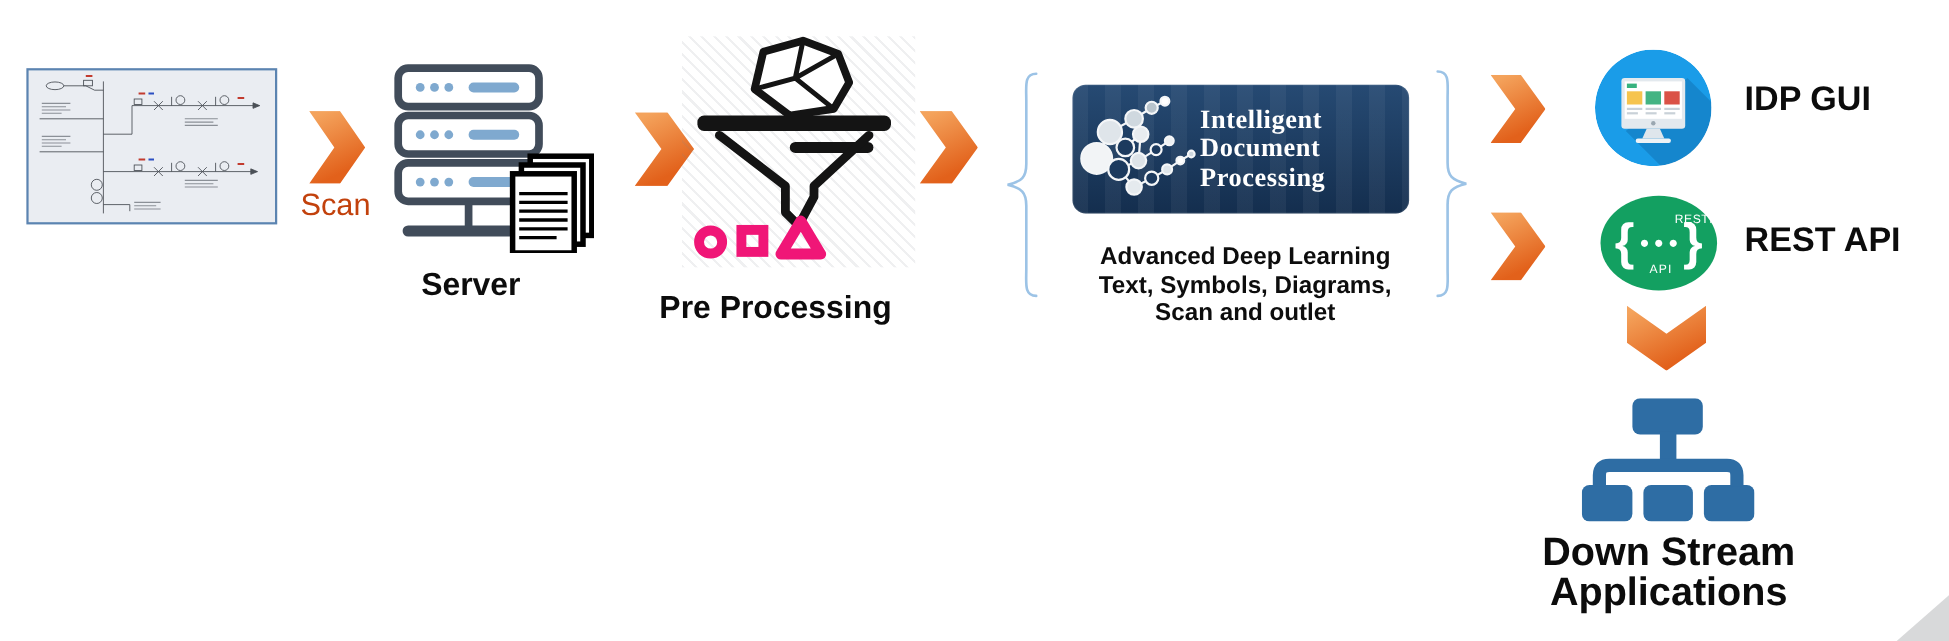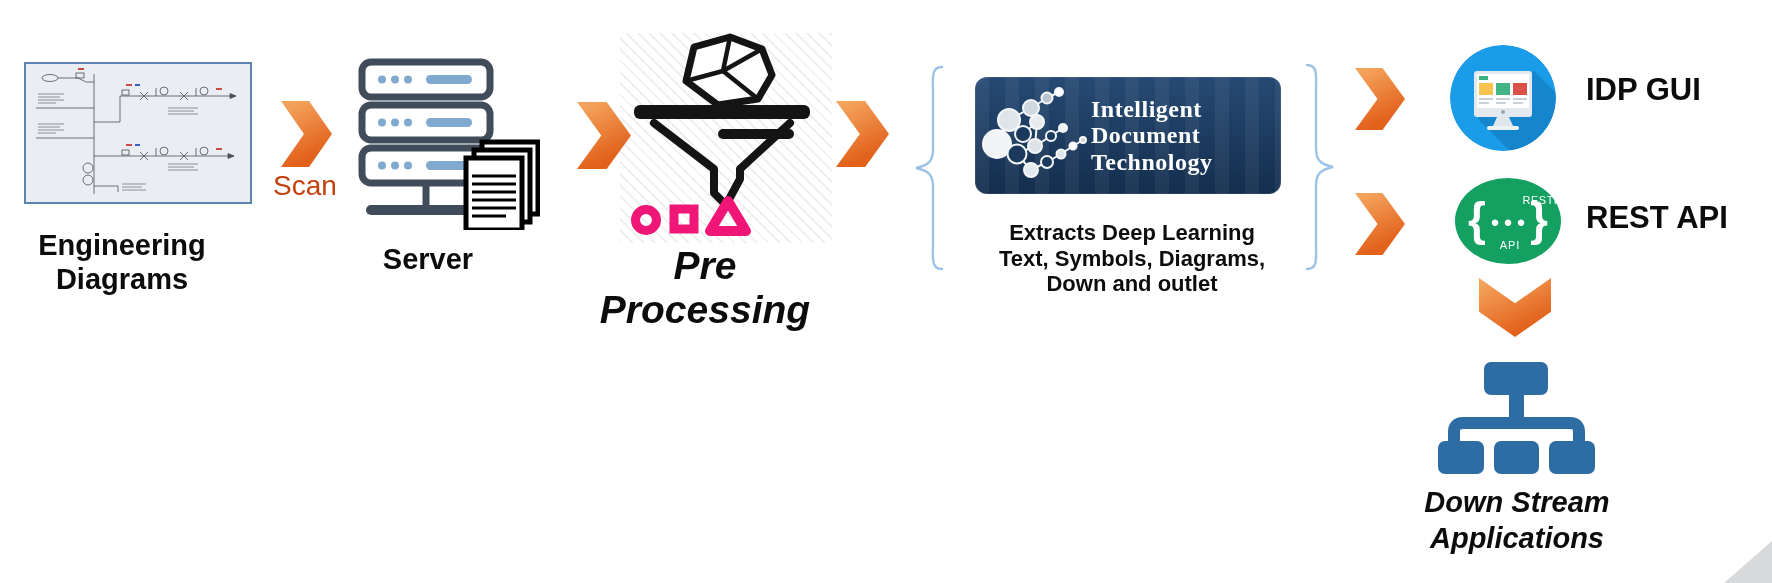--- a/index.html
+++ b/index.html
@@ -90,21 +90,20 @@
         <path d="M100 21 h6" stroke="#c23b2e"></path>
           <path d="M109 21 h5" stroke="#2b4fc2"></path>
         <path d="M100 81 h6" stroke="#c23b2e"></path>
           <path d="M109 81 h5" stroke="#2b4fc2"></path>
         <path d="M52 5 h6" stroke="#c23b2e"></path>
         <path d="M190 25 h6" stroke="#c23b2e"></path>
           <path d="M190 85 h6" stroke="#c23b2e"></path>
       </g>
     </svg>
   </div>
-  <div class="label" style="left:2px;top:228px;width:240px;font-size:29px;line-height:34px;">Engineering Diagrams</div>
 
   <div class="chev" style="left:281px;top:101px;width:51px;height:66px;"></div>
   <div class="scan-text">Scan</div>
 
   <svg class="abs" style="left:358px;top:58px;" width="182" height="172" viewBox="0 0 182 172">
     <g stroke="var(--server-dark)" stroke-width="7" fill="#fff">
       <rect x="4" y="4" width="128" height="35" rx="9"></rect>
       <rect x="4" y="47" width="128" height="35" rx="9"></rect>
       <rect x="4" y="90" width="128" height="35" rx="9"></rect>
     </g>
@@ -144,21 +143,21 @@
       <rect x="14" y="72" width="176" height="14" rx="6" fill="#141414"></rect>
       <rect x="98" y="96" width="76" height="10" rx="5" fill="#141414"></rect>
       <path d="M34 90 L94 136 L94 160 L106 172 L120 146 L120 136 L170 90" fill="none" stroke="#141414" stroke-width="8" stroke-linejoin="round" stroke-linecap="round"></path>
       <g>
         <circle cx="26" cy="187" r="10.5" fill="none" stroke="var(--pink)" stroke-width="9"></circle>
         <rect x="54" y="176" width="20" height="20" fill="none" stroke="var(--pink)" stroke-width="9"></rect>
         <path d="M108 168 L126 198 L90 198 Z" fill="none" stroke="var(--pink)" stroke-width="10" stroke-linejoin="round"></path>
       </g>
     </svg>
   </div>
-  <div class="label" style="left:575px;top:244px;width:260px;font-size:39px;font-style:italic;">Pre Processing</div>
+  <div class="label" style="left:575px;top:264px;width:260px;font-size:29px;">Pre Processing</div>
 
   <div class="chev" style="left:836px;top:101px;width:53px;height:66px;"></div>
 
   <svg class="abs" style="left:911px;top:63px;" width="33" height="210" viewBox="0 0 33 210">
     <path d="M31 4 C20 4 22 15 22 28 L22 86 C22 98 18 102 5 105 C18 108 22 112 22 124 L22 182 C22 195 20 206 31 206" fill="none" stroke="var(--brace-blue)" stroke-width="2.4" stroke-linecap="round"></path>
   </svg>
 
   <div class="abs idp-box">
     <svg style="position:relative;margin-left:4px;" width="112" height="108" viewBox="0 0 112 108">
       <g stroke="#f4f6f8" stroke-width="2">
@@ -177,27 +176,27 @@
         <circle cx="52" cy="88" r="7" fill="#e5eaee"></circle>
         <circle cx="68" cy="80" r="6" fill="var(--idp-navy)"></circle>
         <circle cx="82" cy="72" r="4.5" fill="#dfe5ea"></circle>
         <circle cx="94" cy="64" r="3.5" fill="#ffffff"></circle>
         <circle cx="104" cy="58" r="3" fill="#cfd8df"></circle>
       </g>
     </svg>
     <div class="idp-text">
       <div>Intelligent</div>
       <div>Document</div>
-      <div>Technology</div>
+      <div>Processing</div>
     </div>
   </div>
   <div class="abs idp-desc">
-    <div>Extracts Deep Learning</div>
+    <div>Advanced Deep Learning</div>
     <div>Text, Symbols, Diagrams,</div>
-    <div>Down and outlet</div>
+    <div>Scan and outlet</div>
   </div>
 
   <svg class="abs" style="left:1304px;top:61px;" width="34" height="212" viewBox="0 0 34 212">
     <path d="M3 4 C14 4 12 15 12 28 L12 87 C12 99 16 103 29 106 C16 109 12 113 12 125 L12 184 C12 197 14 208 3 208" fill="none" stroke="var(--brace-blue)" stroke-width="2.4" stroke-linecap="round"></path>
   </svg>
 
   <div class="chev" style="left:1355px;top:68px;width:50px;height:62px;"></div>
   <div class="chev" style="left:1355px;top:193px;width:50px;height:62px;"></div>
 
   <div class="abs gui-circle">
@@ -239,17 +238,17 @@
   <svg class="abs" style="left:1438px;top:362px;" width="157" height="112" viewBox="0 0 157 112">
     <g fill="var(--node-blue)">
       <rect x="46" y="0" width="64" height="33" rx="7"></rect>
       <rect x="71" y="30" width="15" height="32"></rect>
       <rect x="0" y="79" width="46" height="33" rx="7"></rect>
       <rect x="56" y="79" width="45" height="33" rx="7"></rect>
       <rect x="111" y="79" width="46" height="33" rx="7"></rect>
     </g>
     <path d="M16 80 V70 Q16 61 25 61 H132 Q141 61 141 70 V80" fill="none" stroke="var(--node-blue)" stroke-width="12"></path>
   </svg>
-  <div class="label" style="left:1397px;top:484px;width:240px;font-size:29px;line-height:36px;font-style:italic;">Down Stream Applications</div>
+  <div class="label" style="left:1397px;top:484px;width:240px;font-size:36px;line-height:36px;">Down Stream Applications</div>
 
   <div class="corner-tri"></div>
 
 </div>
 
 </body></html>

